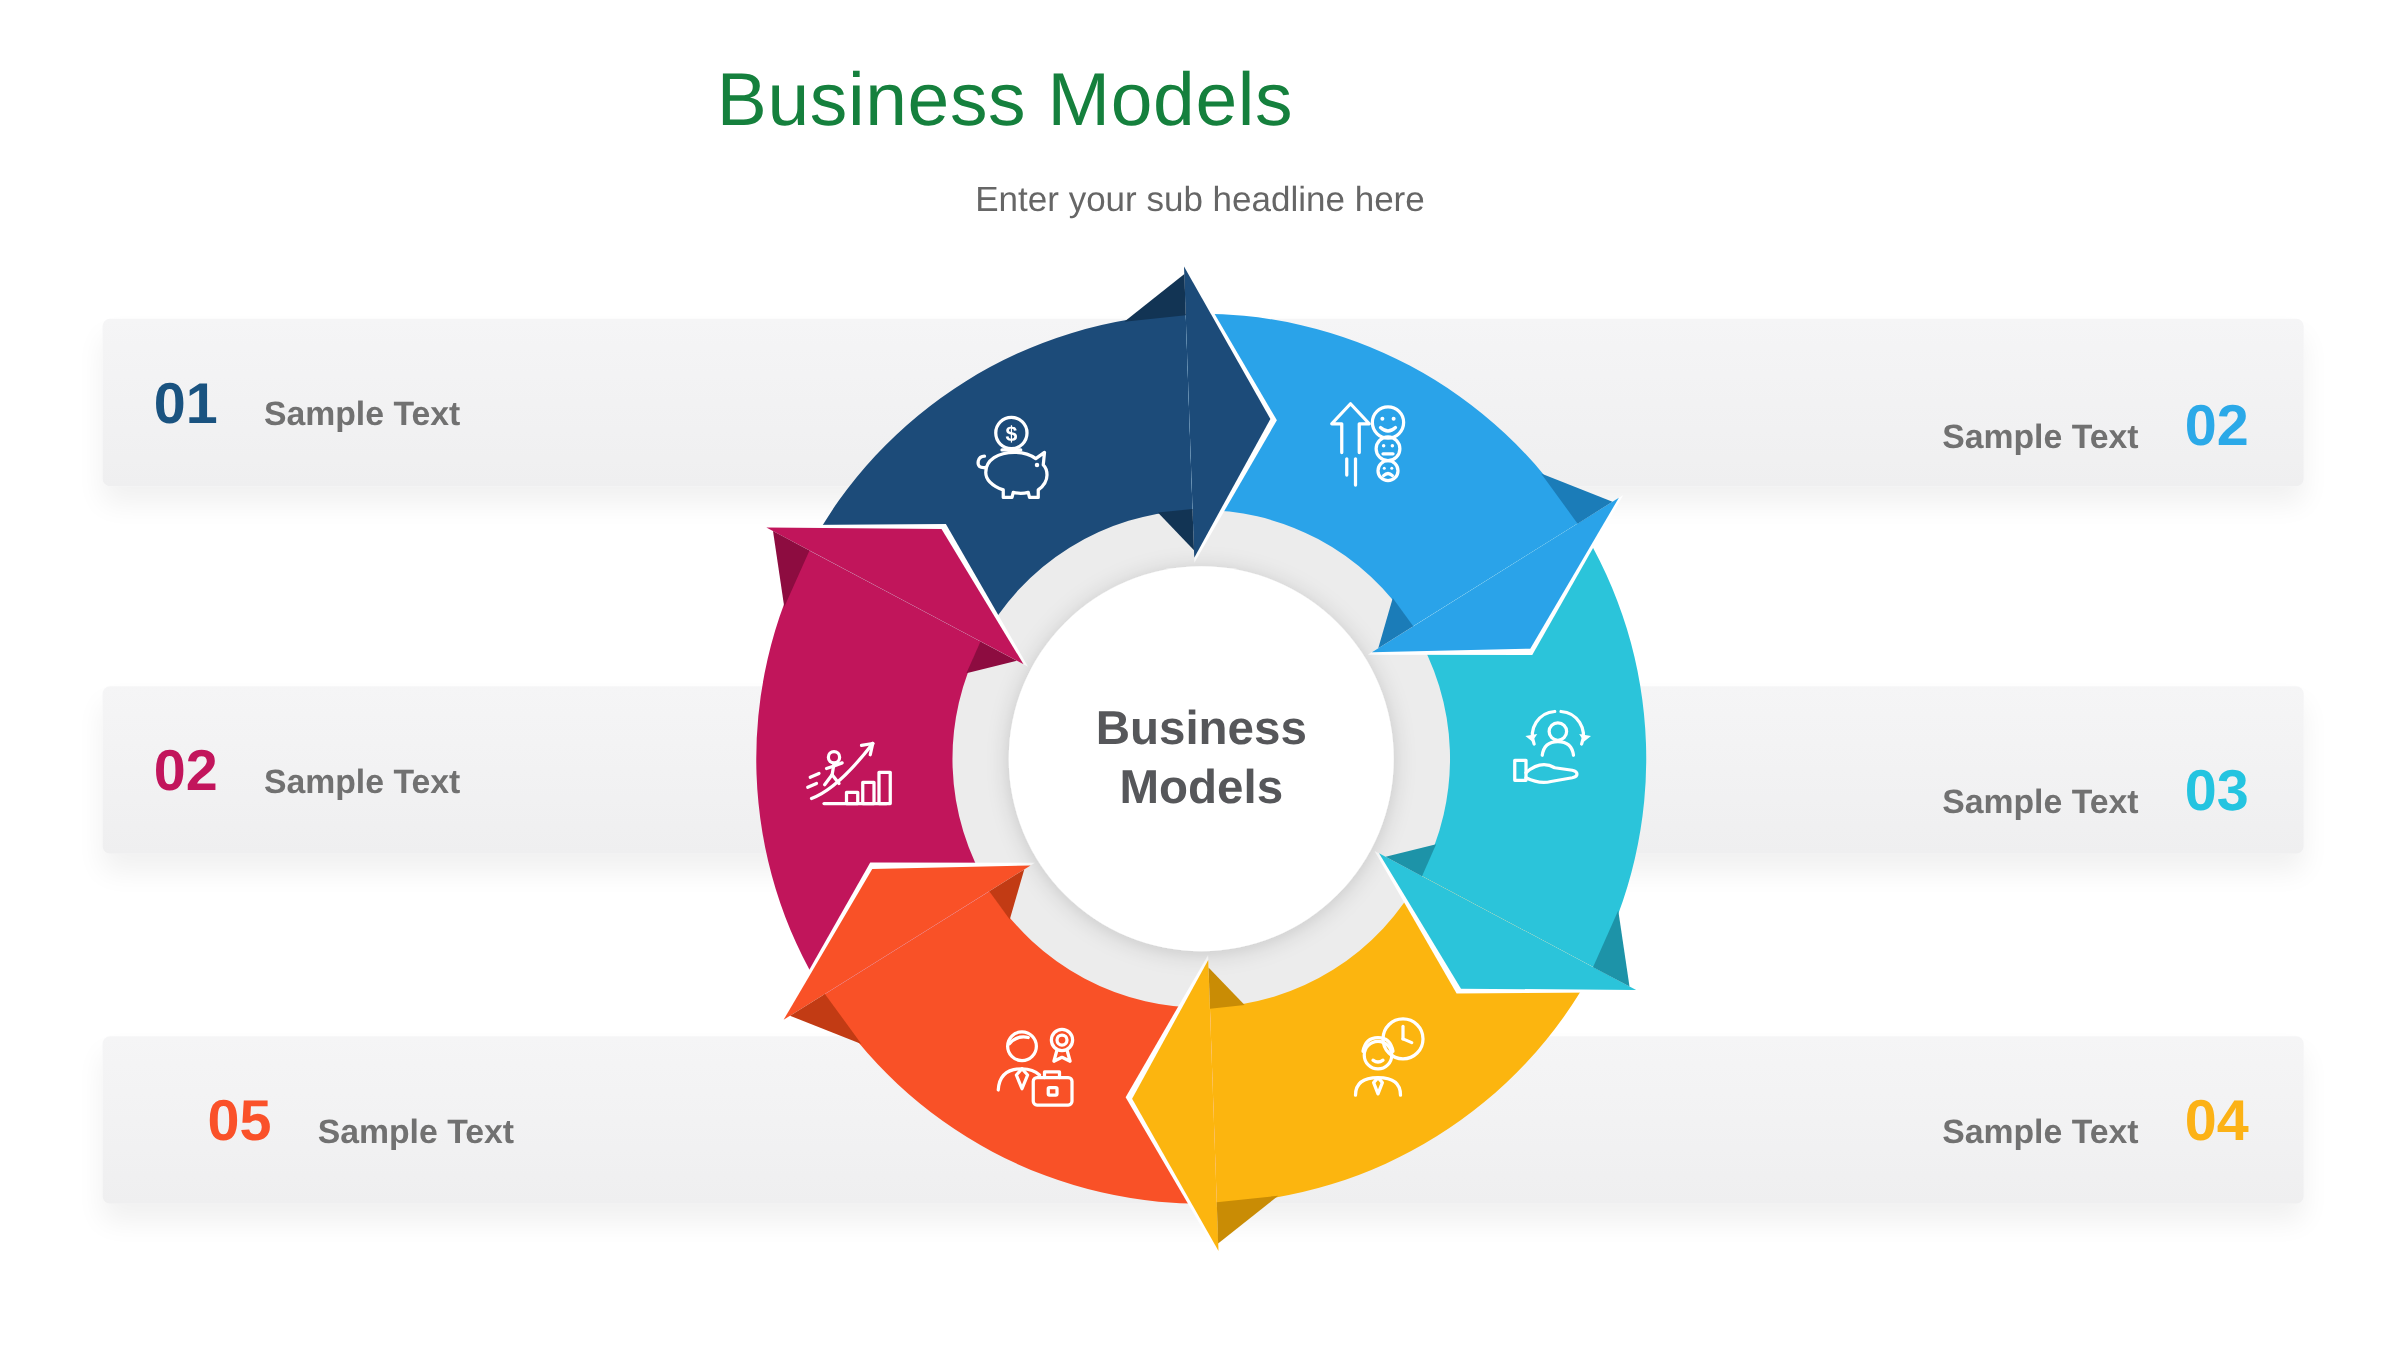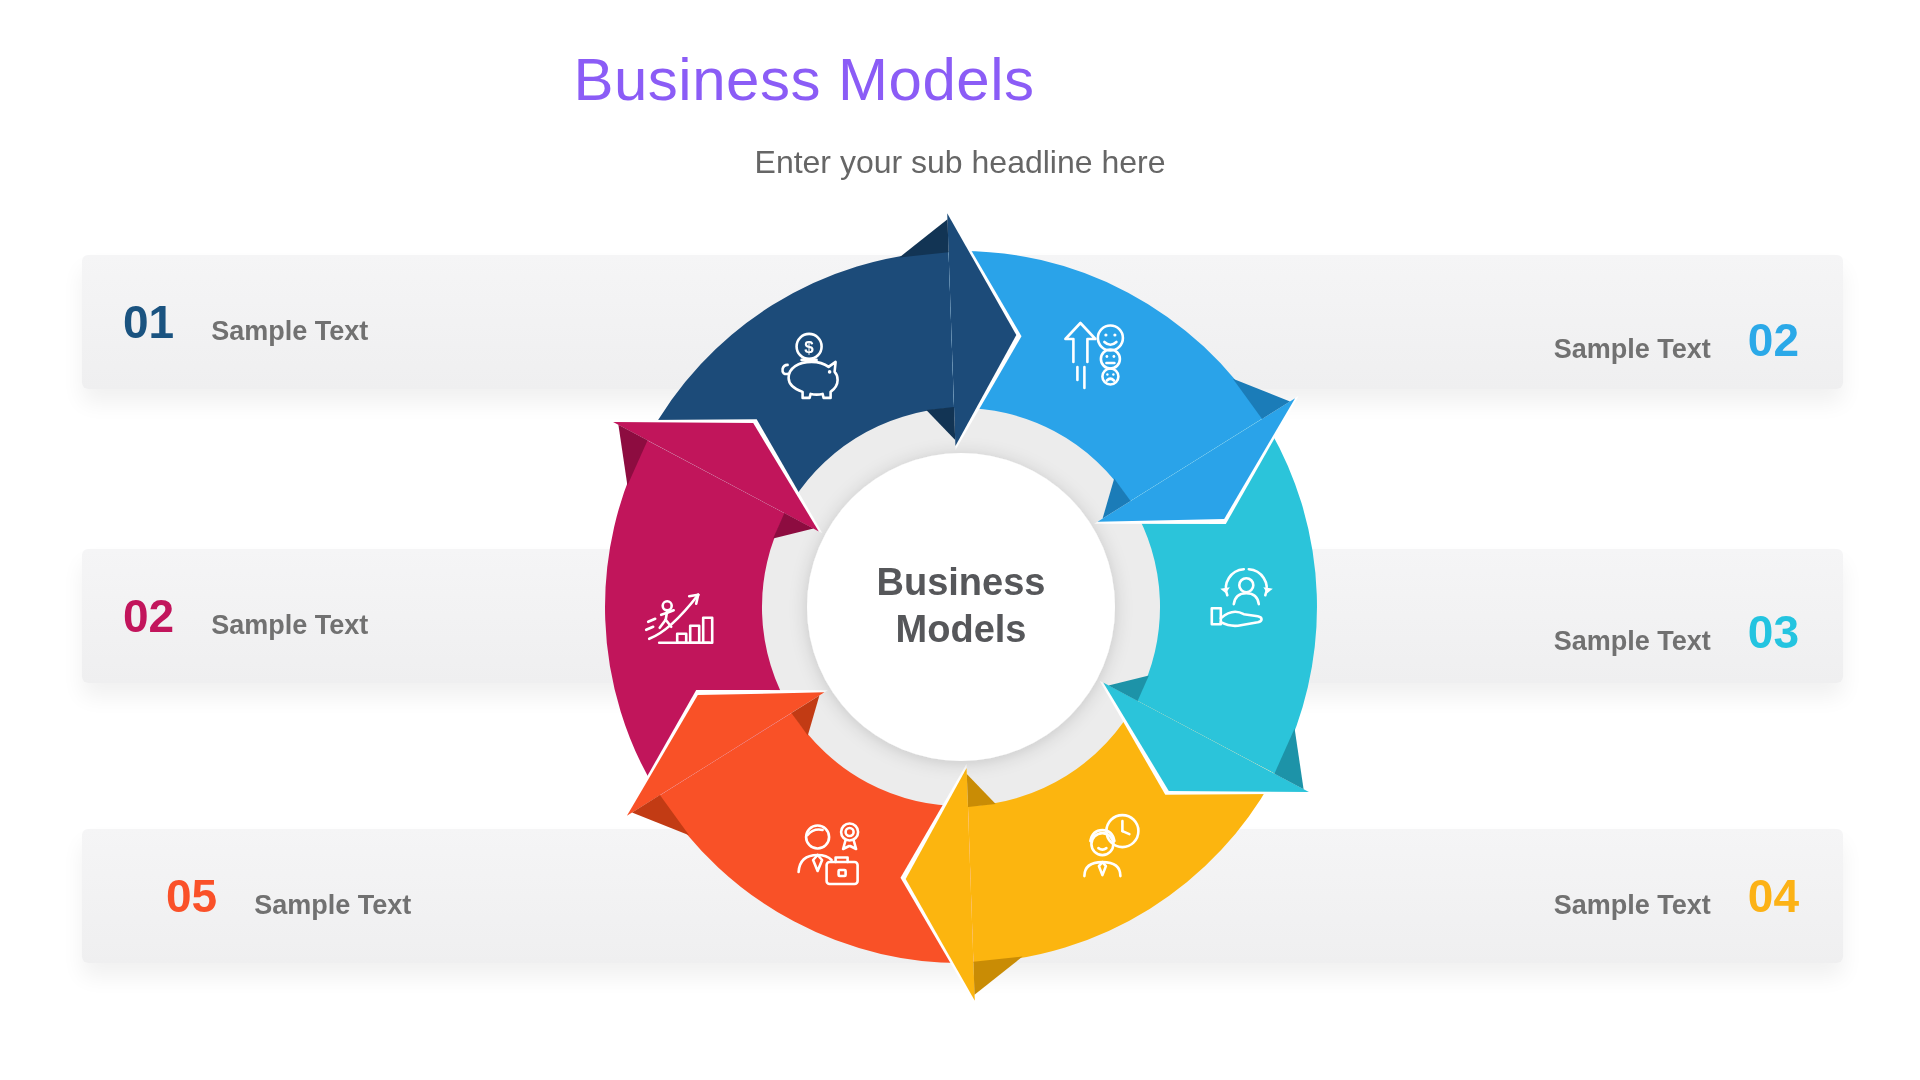--- a/index.html
+++ b/index.html
@@ -1,21 +1,21 @@
 <!DOCTYPE html>
 <html><head>
 <meta charset="utf-8">
 <style>
   html,body{margin:0;padding:0;width:1920px;height:1080px;background:#ffffff;overflow:hidden;}
   *{box-sizing:border-box;}
   .stage{position:relative;width:1920px;height:1080px;background:#ffffff;font-family:"Liberation Sans",sans-serif;}
   .title{position:absolute;top:50px;left:0;width:1608px;text-align:center;
-         font-size:60px;font-weight:400;color:#8b5cf6;letter-spacing:.5px;line-height:1;}
+         font-size:60px;font-weight:400;color:#15803d;letter-spacing:.5px;line-height:1;}
   .subtitle{position:absolute;top:146px;left:0;width:1920px;text-align:center;
-         font-size:32px;font-weight:400;color:#666666;line-height:1;}
+         font-size:28px;font-weight:400;color:#666666;line-height:1;}
   .row{position:absolute;left:82px;width:1761px;height:134px;border-radius:6px;
        background:linear-gradient(180deg,#f5f5f6 0%,#efeff0 100%);
        box-shadow:0 14px 22px rgba(0,0,0,.06);
        display:flex;align-items:center;justify-content:space-between;
        padding:0 44px 0 41px;z-index:1;}
   .row.r1{top:255px;} .row.r2{top:549px;} .row.r3{top:829px;}
   .side{display:flex;align-items:flex-end;gap:37px;}
   .num{font-size:46px;font-weight:bold;line-height:1;}
   .lbl{font-size:27px;font-weight:bold;color:#717171;line-height:1;}
   #wheel{position:absolute;left:0;top:0;z-index:2;}

